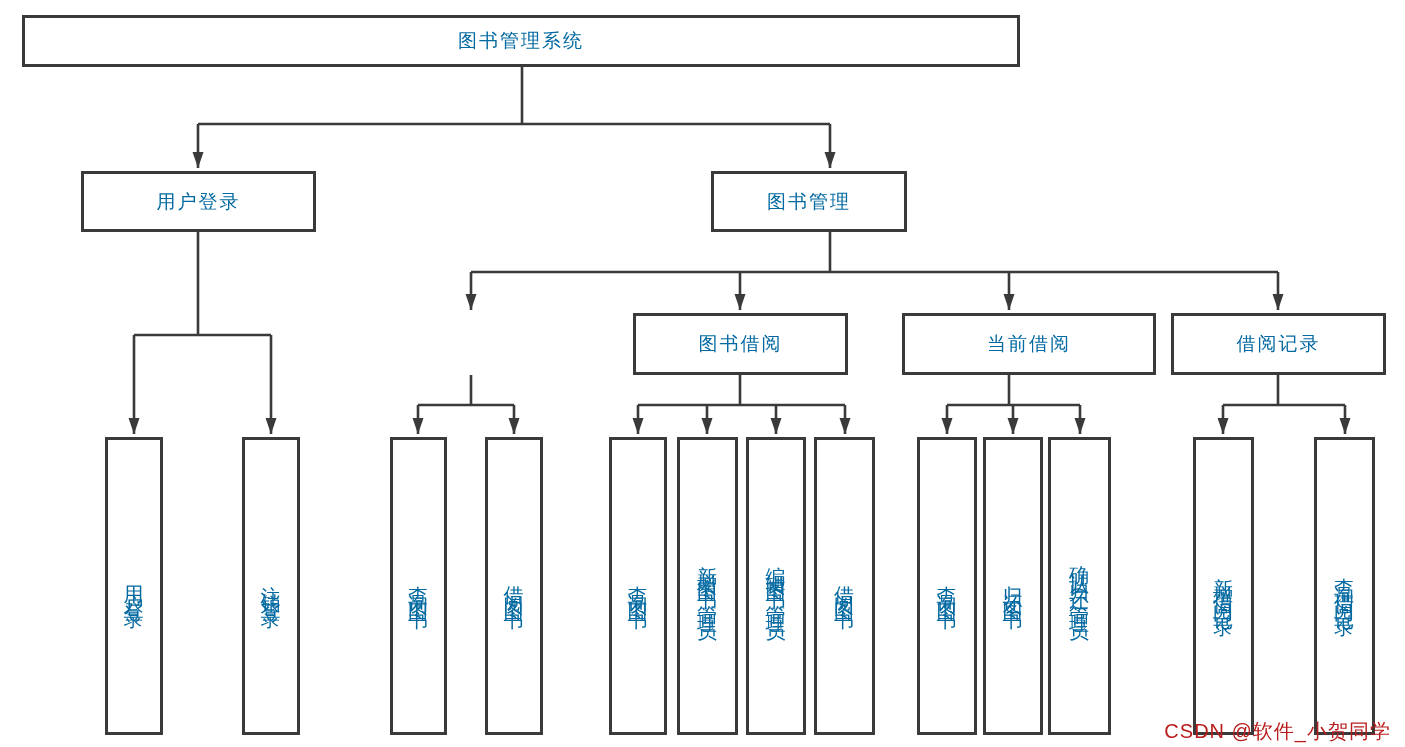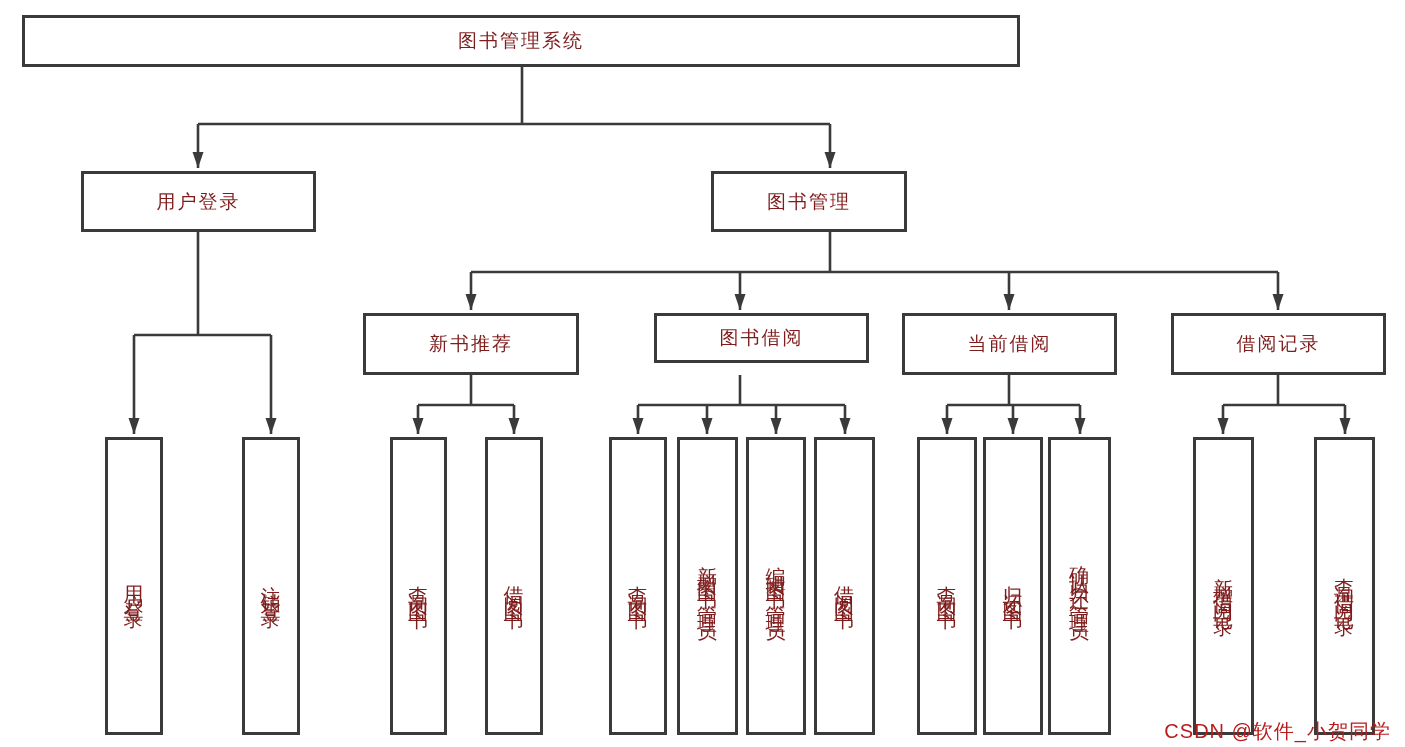--- a/index.html
+++ b/index.html
@@ -10,21 +10,21 @@
     background:#ffffff;
     font-family:"Liberation Sans","DejaVu Sans",sans-serif;
     overflow:hidden;
   }
   .connectors{position:absolute;left:0;top:0;width:1405px;height:747px;}
   .node{
     position:absolute;
     border:3px solid #3a3a3a;
     background:#ffffff;
     display:flex;align-items:center;justify-content:center;
-    color:#7f1d1d;
+    color:#0369a1;
   }
   .hbox{font-size:19px;letter-spacing:2px;}
   .vbox span{
     writing-mode:vertical-lr;
     text-orientation:mixed;
     font-size:20px;
     letter-spacing:8px;
     line-height:1;
     white-space:nowrap;
   }
@@ -84,23 +84,22 @@
       <path d="M1223,405 V434" marker-end="url(#arrow)"></path>
       <path d="M1345,405 V434" marker-end="url(#arrow)"></path>
     </g>
   </svg>
 
   <div class="node hbox" style="left:22px;top:15px;width:998px;height:52px;">图书管理系统</div>
 
   <div class="node hbox" style="left:81px;top:171px;width:235px;height:61px;">用户登录</div>
   <div class="node hbox" style="left:711px;top:171px;width:196px;height:61px;">图书管理</div>
 
-  <div class="node hbox" style="left:363px;top:313px;width:216px;height:62px;">新书推荐</div>
-  <div class="node hbox" style="left:654px;top:313px;width:215px;height:50px;">图书借阅</div>
-  <div class="node hbox" style="left:902px;top:313px;width:215px;height:62px;">当前借阅</div>
+  <div class="node hbox" style="left:633px;top:313px;width:215px;height:62px;">图书借阅</div>
+  <div class="node hbox" style="left:902px;top:313px;width:254px;height:62px;">当前借阅</div>
   <div class="node hbox" style="left:1171px;top:313px;width:215px;height:62px;">借阅记录</div>
 
   <div class="node vbox" style="left:105px;top:437px;width:58px;height:298px;">
     <span>用户登录</span>
   </div>
   <div class="node vbox" style="left:242px;top:437px;width:58px;height:298px;">
     <span>注销登录</span>
   </div>
 
   <div class="node vbox" style="left:390px;top:437px;width:57px;height:298px;">

